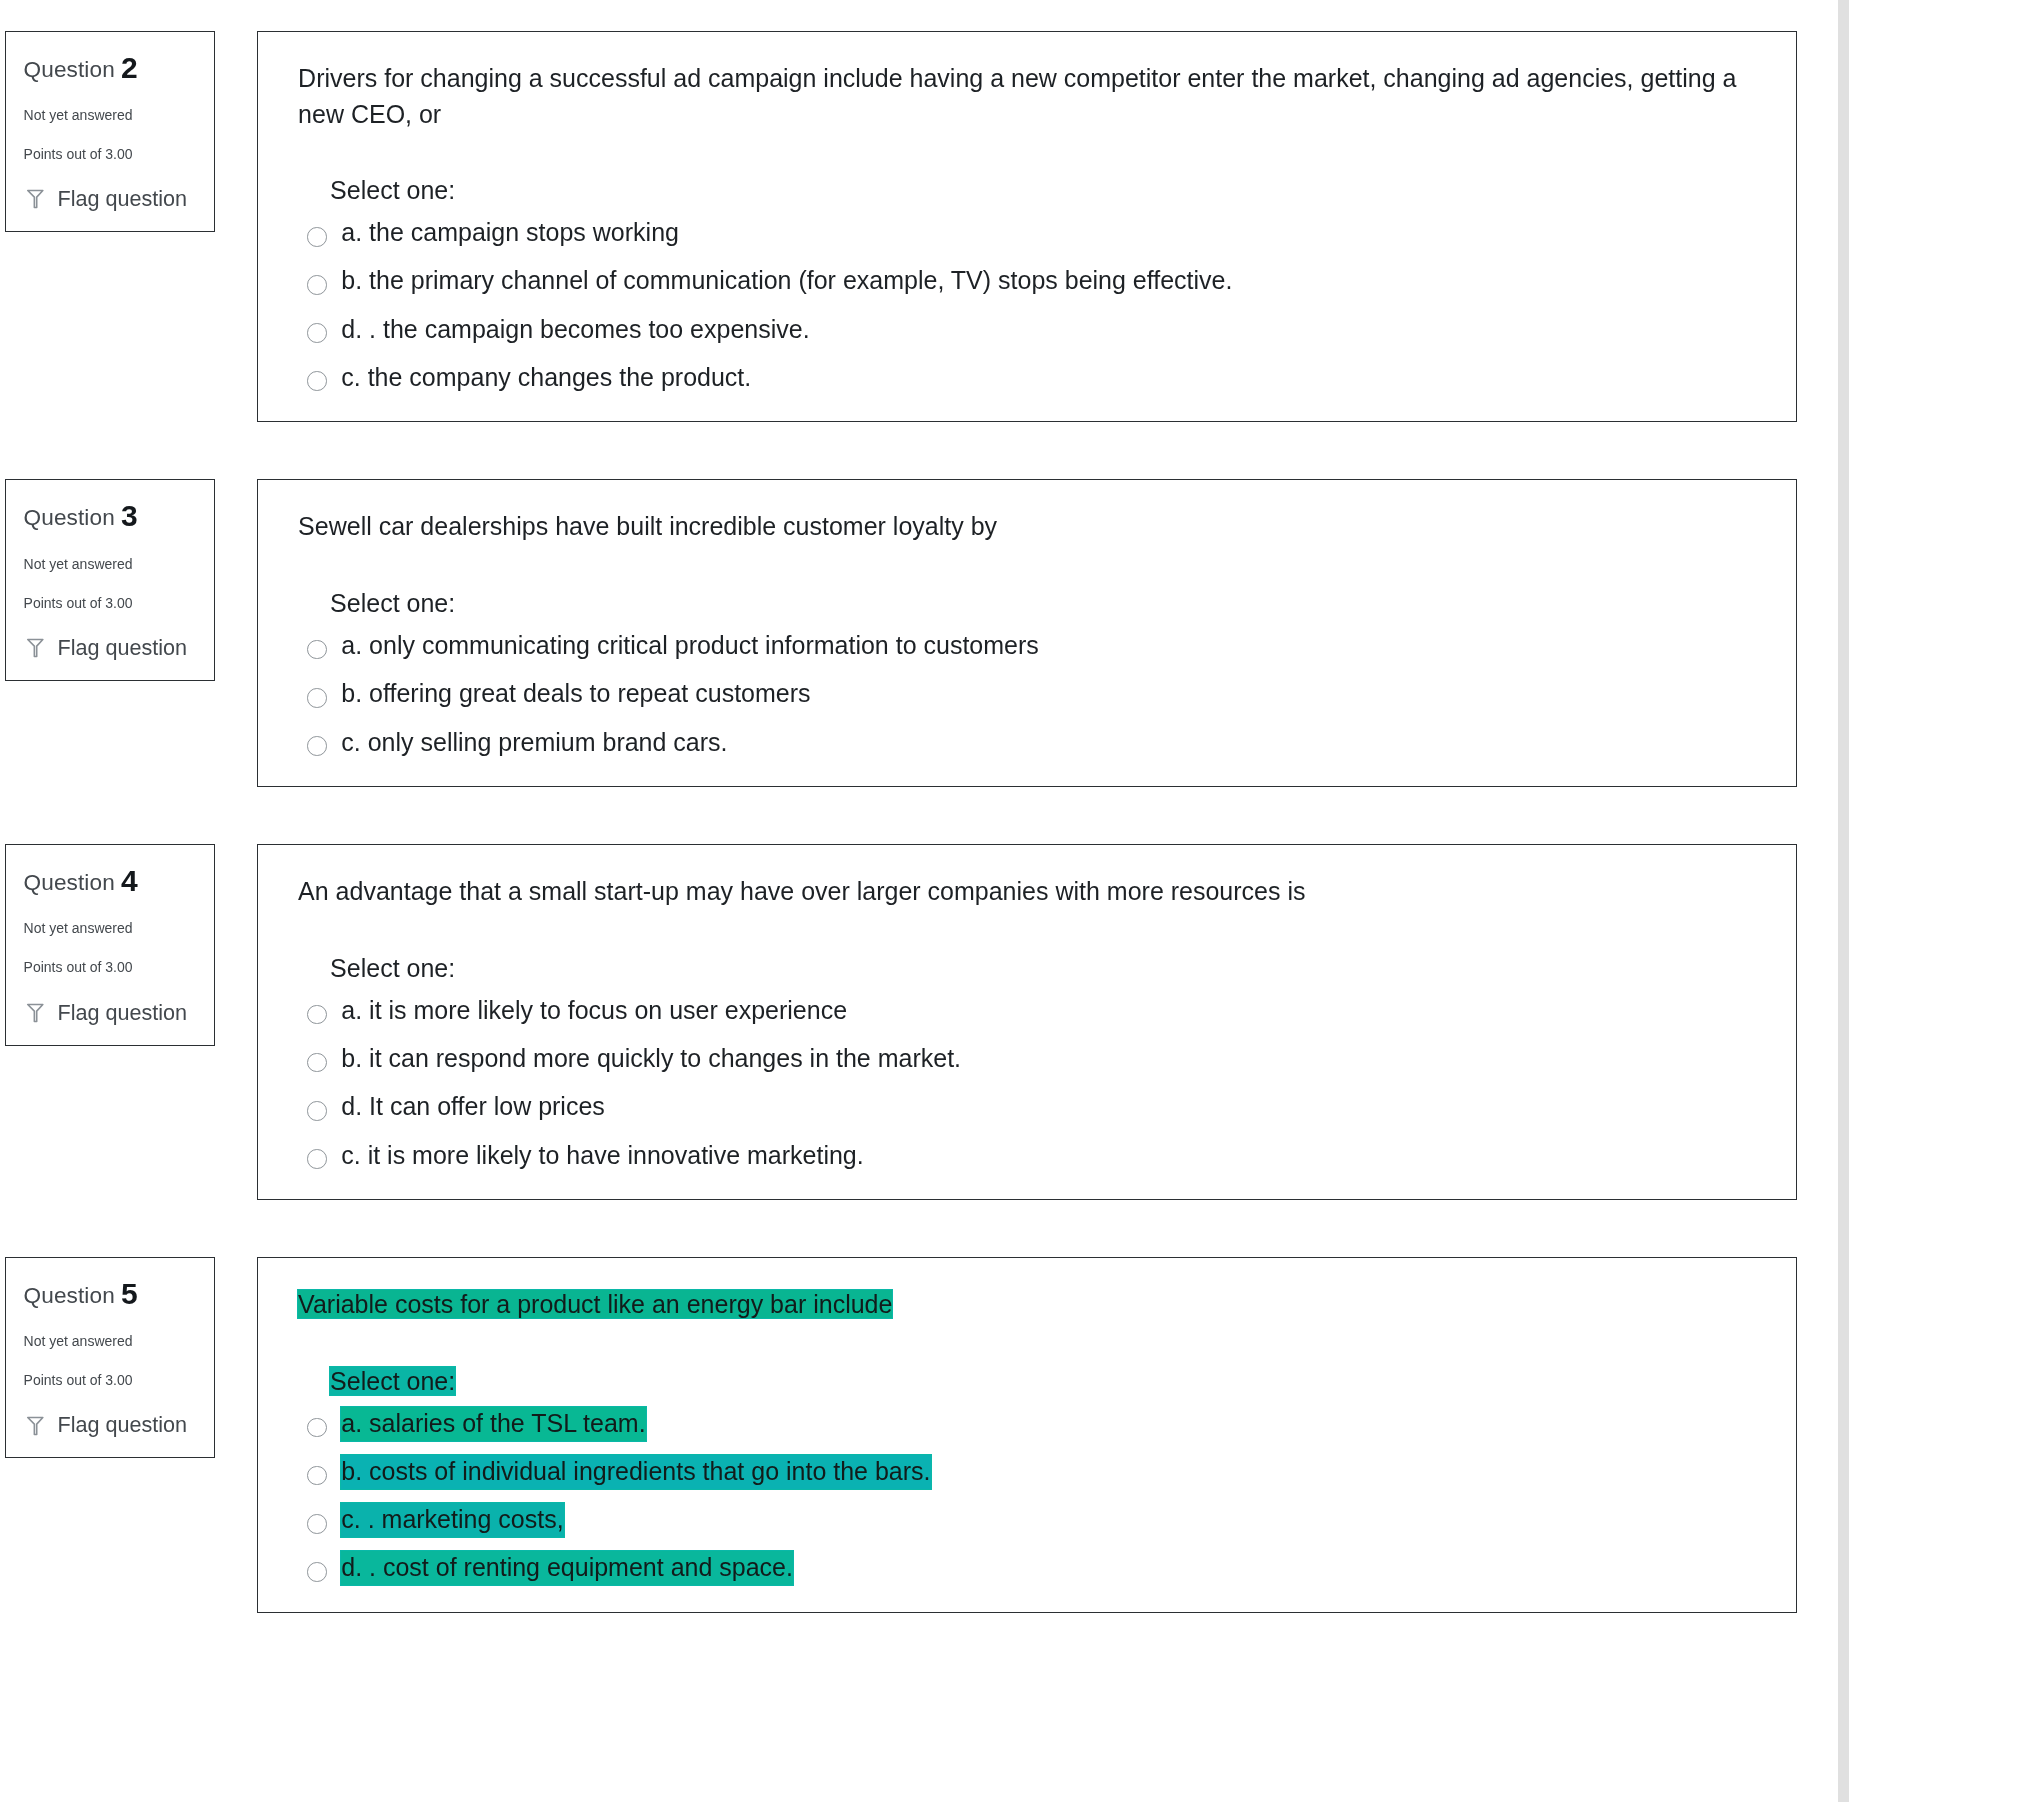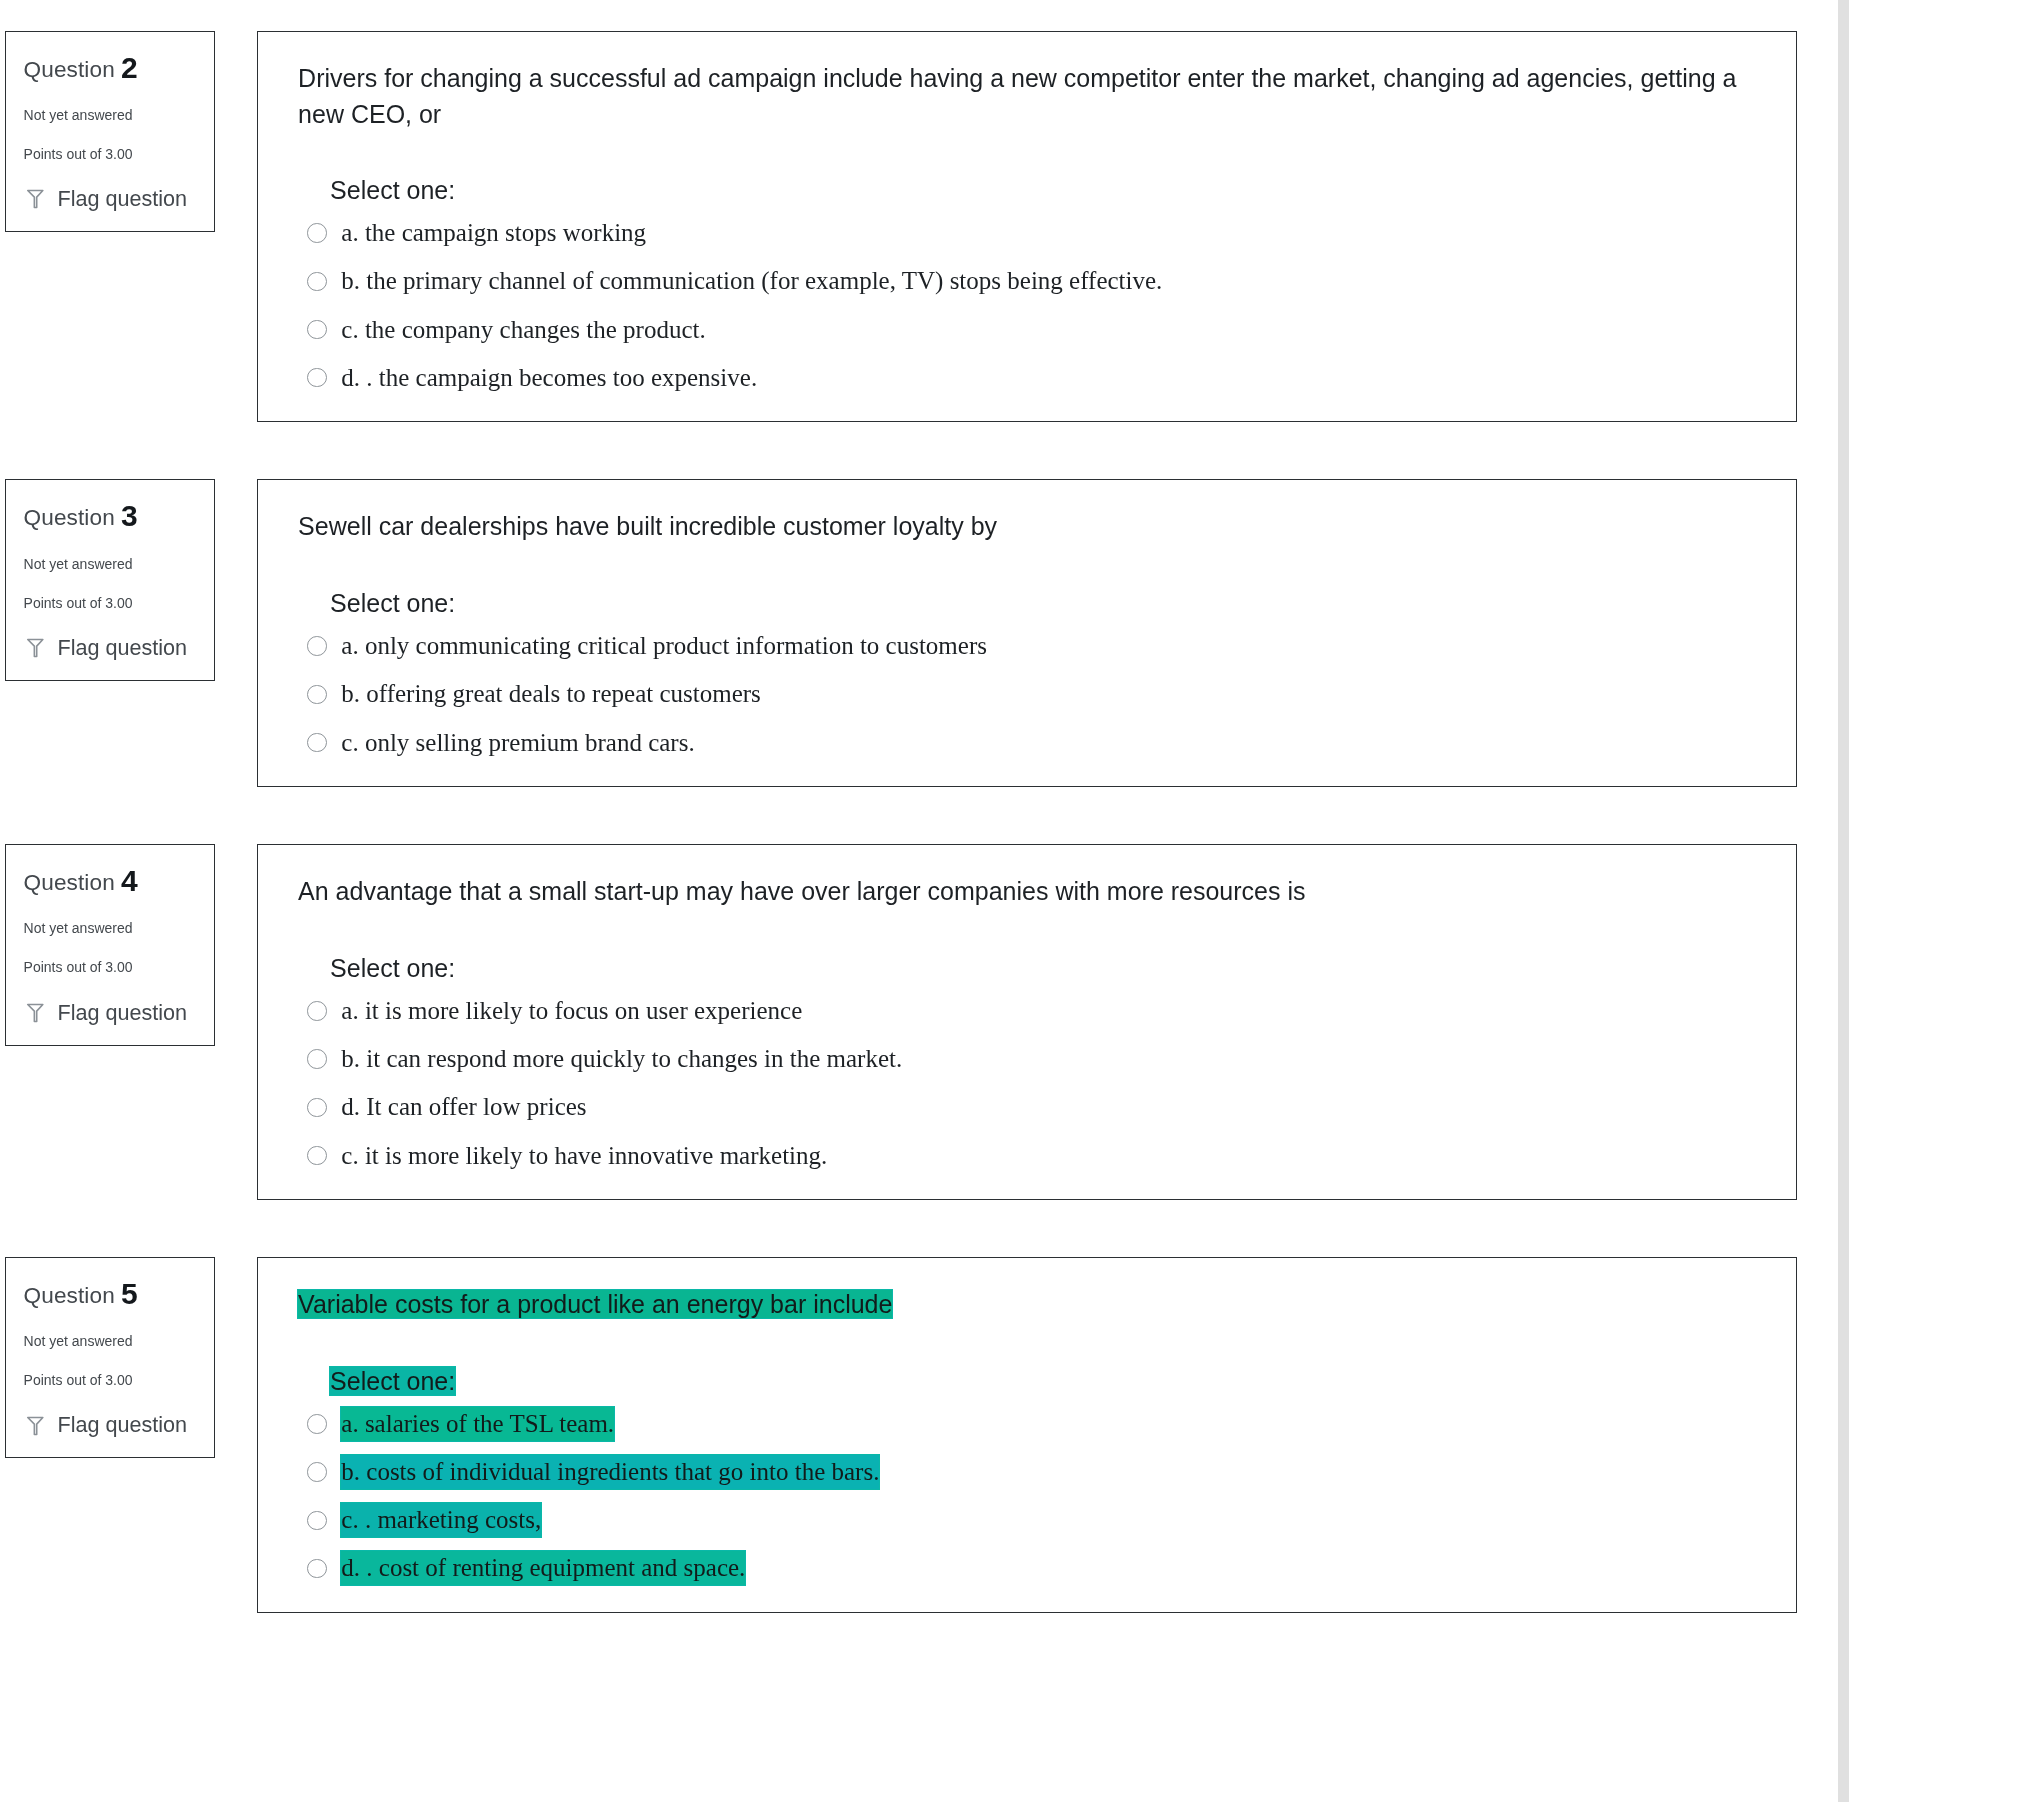--- a/index.html
+++ b/index.html
@@ -108,23 +108,22 @@
     color: #1d2125;
     margin-top: 44px;
     margin-bottom: 5.1px;
     margin-left: 32px;
   }
   .q-options {
     margin: 0; padding: 0; list-style: none;
   }
   .q-option {
     display: flex;
-    align-items: flex-start;
+    align-items: center;
     margin-top: 14.4px;
-    font-family: Liberation Serif, serif;
   }
   .q-option:first-child { margin-top: 11.3px; }
   .radio {
     flex: 0 0 auto;
     width: 19.5px; height: 19.5px;
     border: 1.5px solid #8e9499;
     border-radius: 50%;
     background: #ffffff;
     margin-right: 14.4px;
     margin-top: 7.2px;
@@ -188,25 +187,25 @@
         <li class="q-option">
           <span class="radio"></span>
           <span class="opt-text">a. the campaign stops working</span>
         </li>
         <li class="q-option">
           <span class="radio"></span>
           <span class="opt-text">b. the primary channel of communication (for example, TV) stops being effective.</span>
         </li>
         <li class="q-option">
           <span class="radio"></span>
+          <span class="opt-text">d. . the campaign becomes too expensive.</span>
+        </li>
+        <li class="q-option">
+          <span class="radio"></span>
           <span class="opt-text">c. the company changes the product.</span>
-        </li>
-        <li class="q-option">
-          <span class="radio"></span>
-          <span class="opt-text">d. . the campaign becomes too expensive.</span>
         </li>
       </ul>
     </div>
   </div>
 
   <div class="gap-2"></div>
 
   <div class="question-block">
     <div class="q-info">
       <div class="q-info-title">

